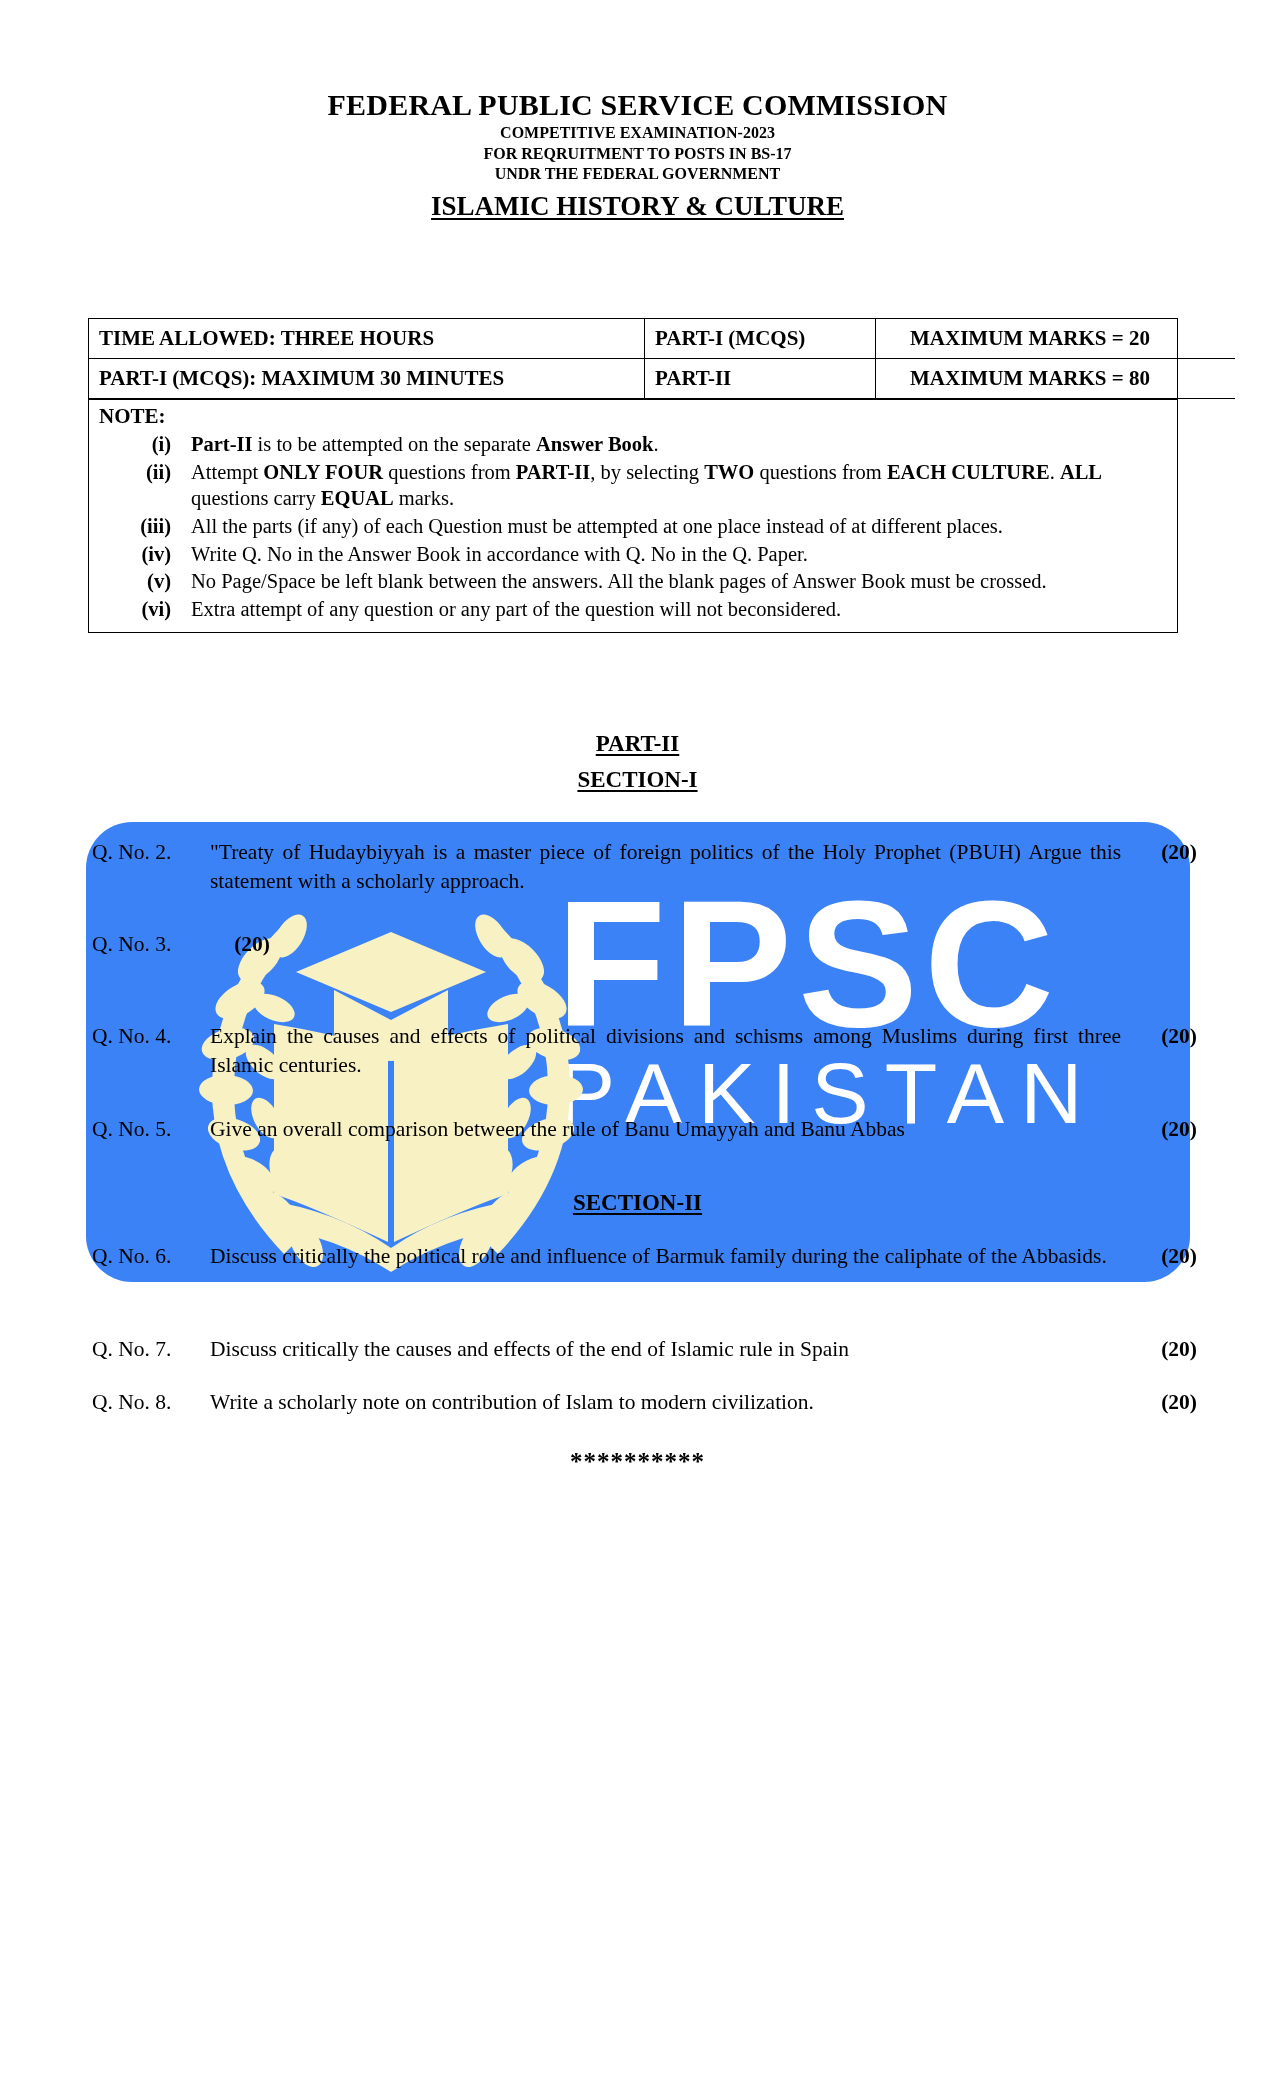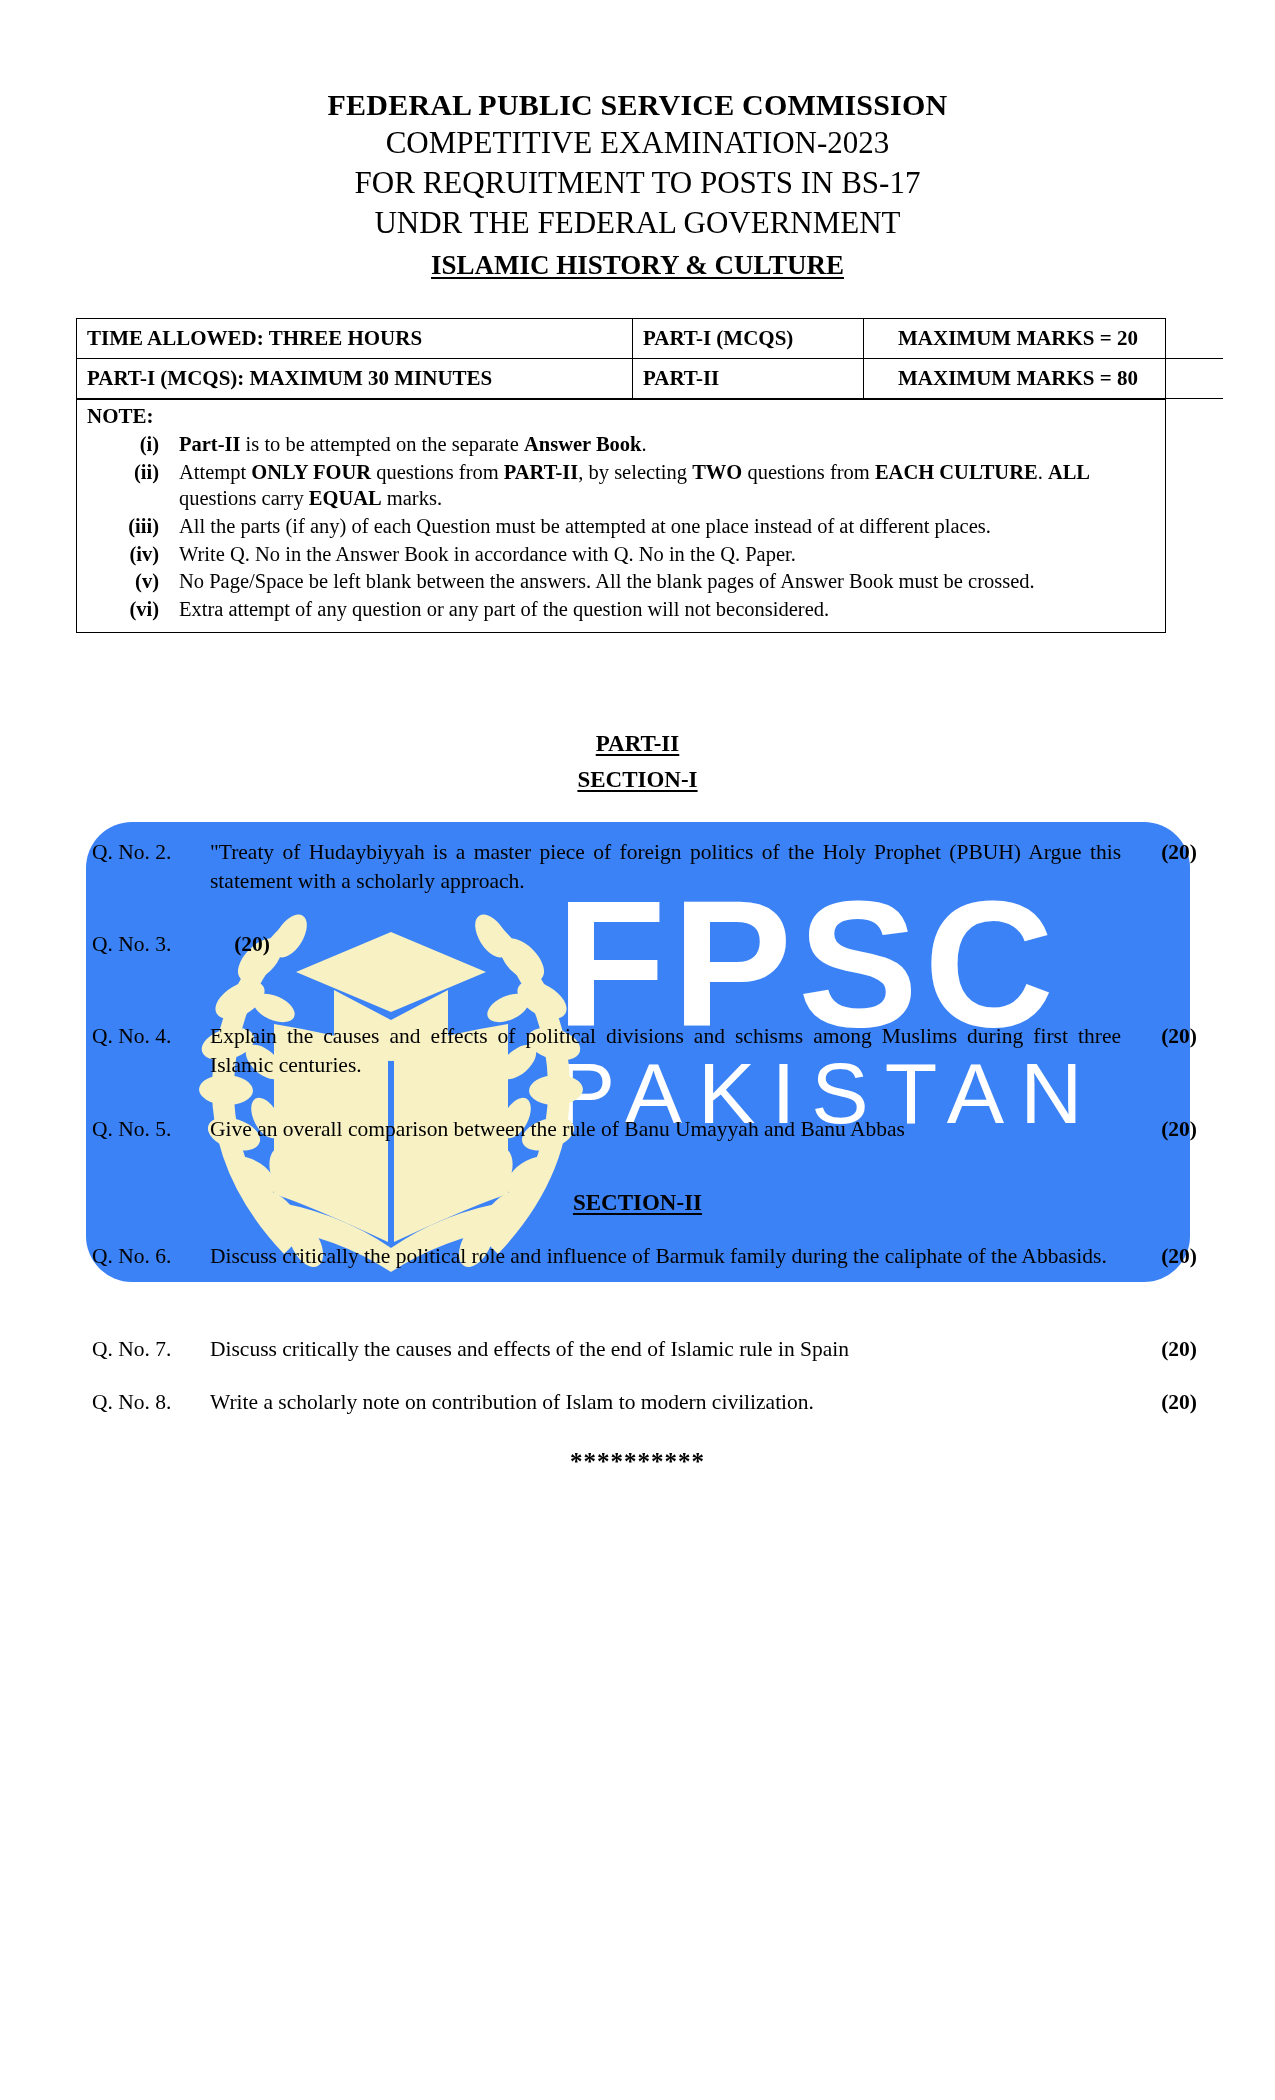--- a/index.html
+++ b/index.html
@@ -29,37 +29,37 @@
     width: 1275px;
     text-align: center;
   }
   .hdr-line1 {
     font-size: 30px;
     font-weight: bold;
     letter-spacing: 0.2px;
     line-height: 1.16;
   }
   .hdr-line2, .hdr-line3, .hdr-line4 {
-    font-size: 31px;
-    font-weight: normal;
+    font-size: 16px;
+    font-weight: bold;
     line-height: 1.30;
   }
   .hdr-title {
     font-size: 27px;
     font-weight: bold;
     text-decoration: underline;
     text-underline-offset: 3px;
     line-height: 1.40;
     margin-top: 3px;
   }
 
   
   .infobox {
     position: absolute;
-    left: 76px;
+    left: 88px;
     top: 318px;
     width: 1090px;
     border: 1.6px solid #000;
     box-sizing: border-box;
   }
   .infotable {
     width: 100%;
     border-collapse: collapse;
     table-layout: fixed;
   }

